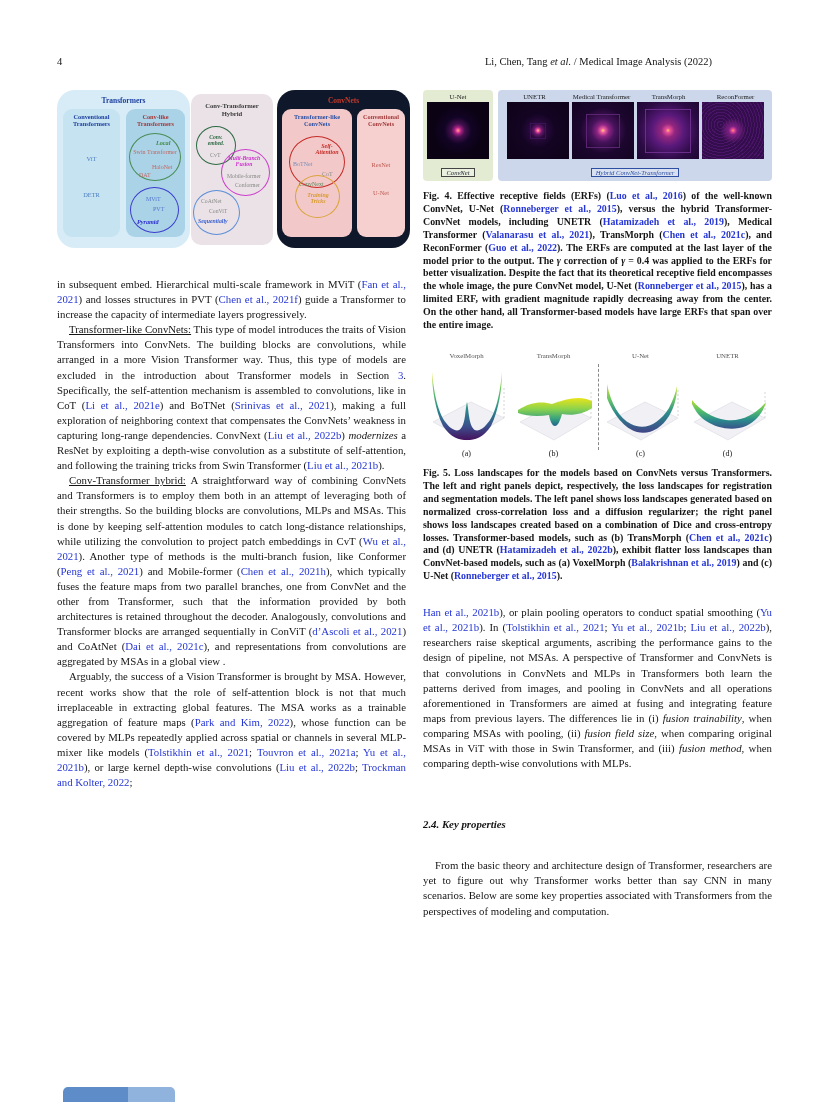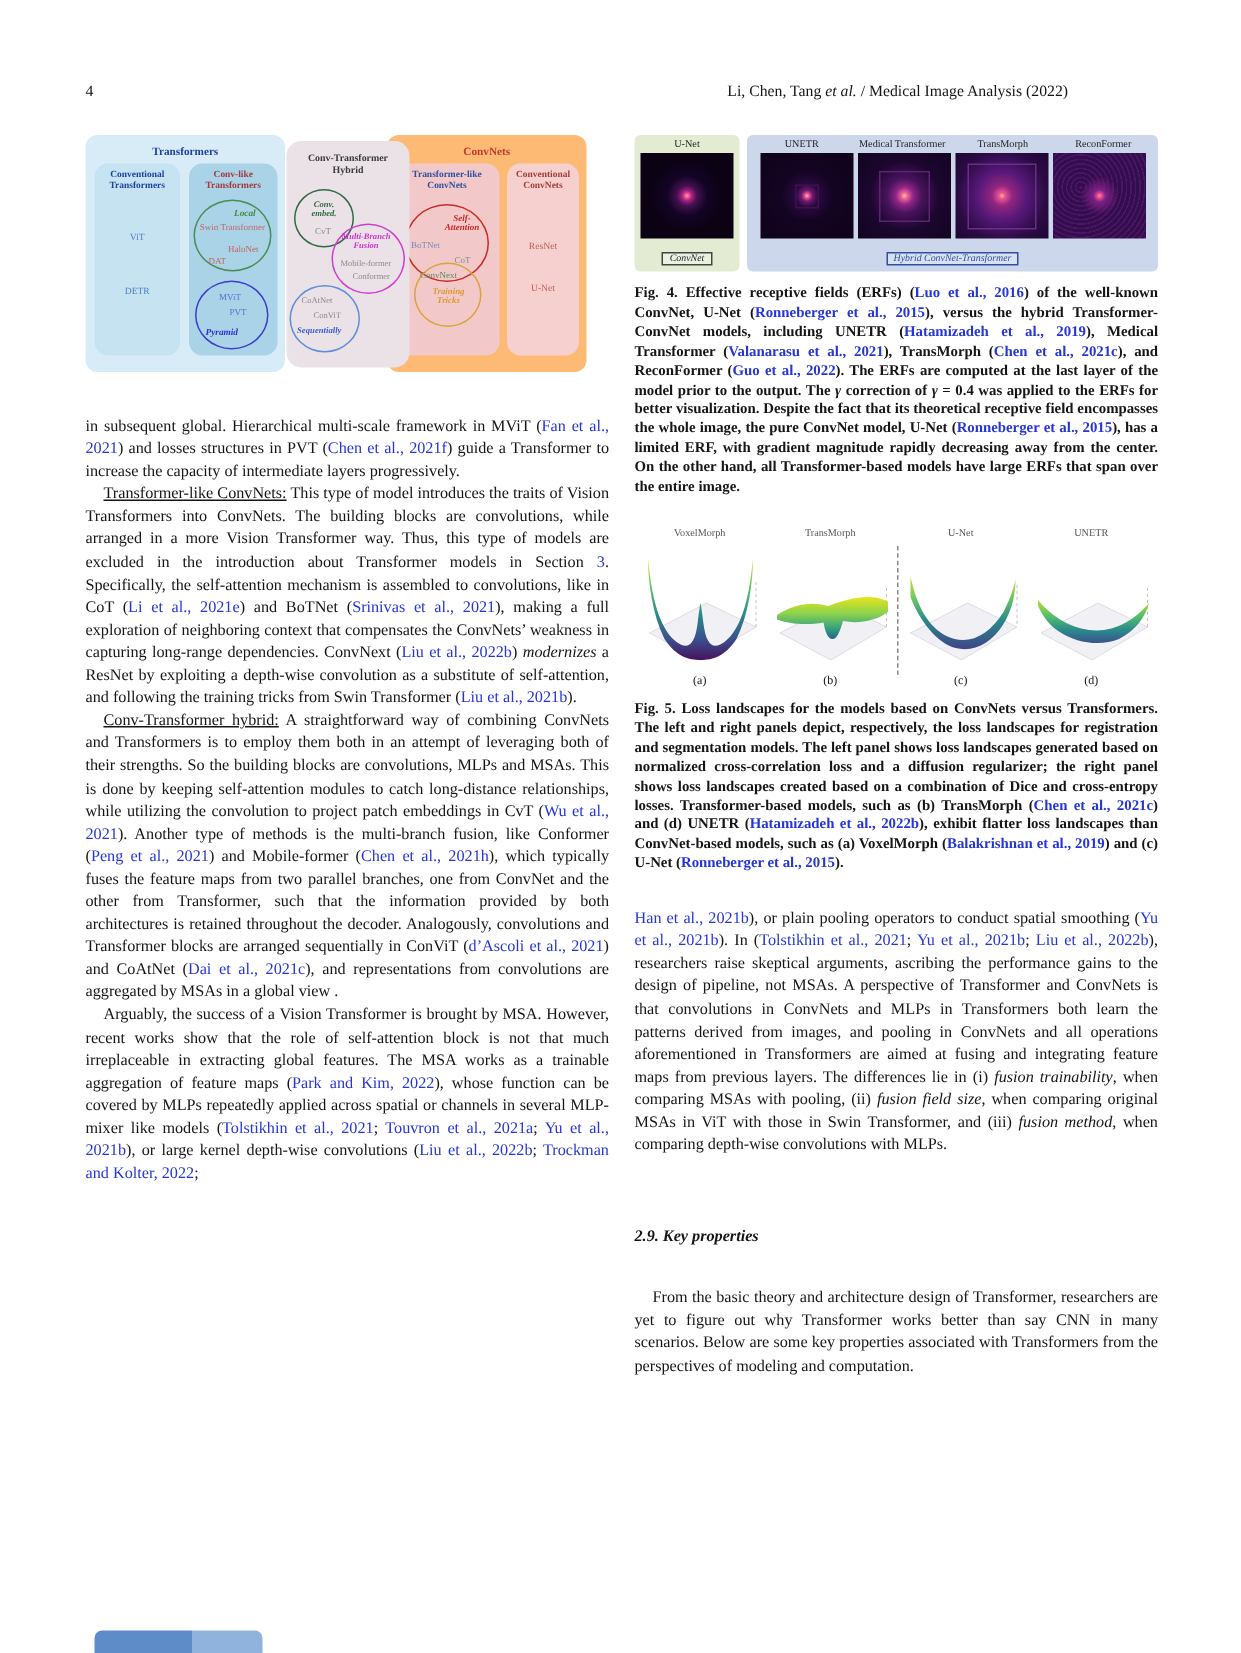--- a/index.html
+++ b/index.html
@@ -22,23 +22,23 @@
   .it { font-style:italic; }
   .u { text-decoration:underline;margin-top:32px; }
   .sechead { font-style:italic; font-size:10.8px; margin:14px 0 8px 0; }
   .sechead.big-gap { margin-top:46px; margin-bottom:26px; }
 
   
   .figcap { font-weight:bold; font-size:9.9px; line-height:12.9px; text-align:justify; margin-top:9px; }
 
   
   .fig3 { position:relative; width:349px; height:160px; }
-  .f3-region { position:absolute; border-radius:8px; }
+  .f3-region { position:absolute; border-radius:18px; }
   .f3-blue   { left:0;   top:0; width:133px; height:158px; background:#d8ecf7; }
-  .f3-red    { left:201px;top:0; width:133px; height:158px; background:#fdba74;text-decoration:underline; }
+  .f3-red    { left:220px;top:0; width:133px; height:158px; background:#0f172a;text-decoration:underline; }
   .f3-gray   { left:134px;top:4px; width:82px; height:151px; background:#eae2e6; border-radius:10px;}
   .f3-head { position:absolute; width:100%; text-align:center; font-weight:bold; font-size:7.5px; top:6px; }
   .f3-head.blue { color:#1c3f9e; }
   .f3-head.red  { color:#c03a2b; }
   .f3-head.gray { color:#3a3a3a; font-size:6.6px; line-height:7.8px; top:8px; padding:0 6px; }
   .f3-box { position:absolute; border-radius:9px; }
   .f3-box .ttl { padding-top:4px; text-align:center; font-weight:bold; font-size:6.3px; line-height:7.4px; }
   .f3-item { position:absolute; font-size:6.4px; text-align:center; width:100%; }
   .f3-circle { position:absolute; border-radius:50%; }
   .f3-ctext { position:absolute; font-size:6px; color:#8a8a8a; white-space:nowrap; }
@@ -141,21 +141,21 @@
           <div class="f3-ctext" style="left:44px;top:88px;font-size:5.7px;">Conformer</div>
           <div class="f3-circle" style="left:2px;top:96px;width:47px;height:45px;border:1.1px solid #5c8ed9;"></div>
           <div class="f3-ctext" style="left:10px;top:104px;font-size:5.7px;">CoAtNet</div>
           <div class="f3-ctext" style="left:18px;top:114px;font-size:5.7px;">ConViT</div>
           <div class="f3-ctext bi" style="left:7px;top:124px;color:#3a5fd2;font-size:5.8px;">Sequentially</div>
         </div>
       </div>
     </figure>
 
     <div class="body-text" style="margin-top:27px;">
-      <p class="para"><span>in subsequent global.  Hierarchical multi-scale framework in MViT (</span><span class="cite">Fan et al., 2021</span><span>) and losses structures in PVT (</span><span class="cite">Chen et al., 2021f</span><span>) guide a Transformer to increase the capacity of intermediate layers progressively.</span></p>
+      <p class="para"><span>in subsequent embed.  Hierarchical multi-scale framework in MViT (</span><span class="cite">Fan et al., 2021</span><span>) and losses structures in PVT (</span><span class="cite">Chen et al., 2021f</span><span>) guide a Transformer to increase the capacity of intermediate layers progressively.</span></p>
       <p class="para ind"><span class="u">Transformer-like ConvNets:</span><span> This type of model introduces the traits of Vision Transformers into ConvNets.  The building blocks are convolutions, while arranged in a more Vision Transformer way.  Thus, this type of models are excluded in the introduction about Transformer models in Section </span><span class="cite">3</span><span>.  Specifically, the self-attention mechanism is assembled to convolutions, like in CoT (</span><span class="cite">Li et al., 2021e</span><span>) and BoTNet (</span><span class="cite">Srinivas et al., 2021</span><span>), making a full exploration of neighboring context that compensates the ConvNets’ weakness in capturing long-range dependencies.  ConvNext (</span><span class="cite">Liu et al., 2022b</span><span>) </span><span class="it">modernizes</span><span> a ResNet by exploiting a depth-wise convolution as a substitute of self-attention, and following the training tricks from Swin Transformer (</span><span class="cite">Liu et al., 2021b</span><span>).</span></p>
       <p class="para ind"><span class="u">Conv-Transformer hybrid:</span><span> A straightforward way of combining ConvNets and Transformers is to employ them both in an attempt of leveraging both of their strengths.  So the building blocks are convolutions, MLPs and MSAs.  This is done by keeping self-attention modules to catch long-distance relationships, while utilizing the convolution to project patch embeddings in CvT (</span><span class="cite">Wu et al., 2021</span><span>).  Another type of methods is the multi-branch fusion, like Conformer (</span><span class="cite">Peng et al., 2021</span><span>) and Mobile-former (</span><span class="cite">Chen et al., 2021h</span><span>), which typically fuses the feature maps from two parallel branches, one from ConvNet and the other from Transformer, such that the information provided by both architectures is retained throughout the decoder.  Analogously, convolutions and Transformer blocks are arranged sequentially in ConViT (</span><span class="cite">d’Ascoli et al., 2021</span><span>) and CoAtNet (</span><span class="cite">Dai et al., 2021c</span><span>), and representations from convolutions are aggregated by MSAs in a global view .</span></p>
       <p class="para ind"><span>Arguably, the success of a Vision Transformer is brought by MSA. However, recent works show that the role of self-attention block is not that much irreplaceable in extracting global features.  The MSA works as a trainable aggregation of feature maps (</span><span class="cite">Park and Kim, 2022</span><span>), whose function can be covered by MLPs repeatedly applied across spatial or channels in several MLP-mixer like models (</span><span class="cite">Tolstikhin et al., 2021</span><span>; </span><span class="cite">Touvron et al., 2021a</span><span>; </span><span class="cite">Yu et al., 2021b</span><span>), or large kernel depth-wise convolutions (</span><span class="cite">Liu et al., 2022b</span><span>; </span><span class="cite">Trockman and Kolter, 2022</span><span>;</span></p>
     </div>
   </div>
 
   <div class="col">
 
     <figure>
       <div class="fig4">
@@ -268,19 +268,19 @@
             <path d="M6,40 C14,50 26,58 40,60 C56,62 70,54 80,42 C78,50 72,60 60,66 C48,71 32,69 20,61 C12,56 8,48 6,44 Z" fill="url(#gd)"></path>
           </svg>
           <div class="f5-tag">(d)</div>
         </div>
       </div>
       <figcaption class="figcap"><span>Fig. 5. Loss landscapes for the models based on ConvNets versus Transformers.  The left and right panels depict, respectively, the loss landscapes for registration and segmentation models.  The left panel shows loss landscapes generated based on normalized cross-correlation loss and a diffusion regularizer; the right panel shows loss landscapes created based on a combination of Dice and cross-entropy losses.  Transformer-based models, such as (b) TransMorph (</span><span class="cite">Chen et al., 2021c</span><span>) and (d) UNETR (</span><span class="cite">Hatamizadeh et al., 2022b</span><span>), exhibit flatter loss landscapes than ConvNet-based models, such as (a) VoxelMorph (</span><span class="cite">Balakrishnan et al., 2019</span><span>) and (c) U-Net (</span><span class="cite">Ronneberger et al., 2015</span><span>).</span></figcaption>
     </figure>
 
     <div class="body-text" style="margin-top:22px;">
       <p class="para"><span class="cite">Han et al., 2021b</span><span>), or plain pooling operators to conduct spatial smoothing (</span><span class="cite">Yu et al., 2021b</span><span>).  In (</span><span class="cite">Tolstikhin et al., 2021</span><span>; </span><span class="cite">Yu et al., 2021b</span><span>; </span><span class="cite">Liu et al., 2022b</span><span>), researchers raise skeptical arguments, ascribing the performance gains to the design of pipeline, not MSAs.  A perspective of Transformer and ConvNets is that convolutions in ConvNets and MLPs in Transformers both learn the patterns derived from images, and pooling in ConvNets and all operations aforementioned in Transformers are aimed at fusing and integrating feature maps from previous layers.  The differences lie in (i) </span><span class="it">fusion trainability</span><span>, when comparing MSAs with pooling, (ii) </span><span class="it">fusion field size</span><span>, when comparing original MSAs in ViT with those in Swin Transformer, and (iii) </span><span class="it">fusion method</span><span>, when comparing depth-wise convolutions with MLPs.</span></p>
-      <h3 class="sechead big-gap">2.9. Key properties</h3>
+      <h3 class="sechead big-gap">2.4. Key properties</h3>
       <p class="para ind"><span>From the basic theory and architecture design of Transformer, researchers are yet to figure out why Transformer works better than say CNN in many scenarios.  Below are some key properties associated with Transformers from the perspectives of modeling and computation.</span></p>
     </div>
   </div>
 </div>
 
 <div class="cutoff"></div>
 
 </body></html>

